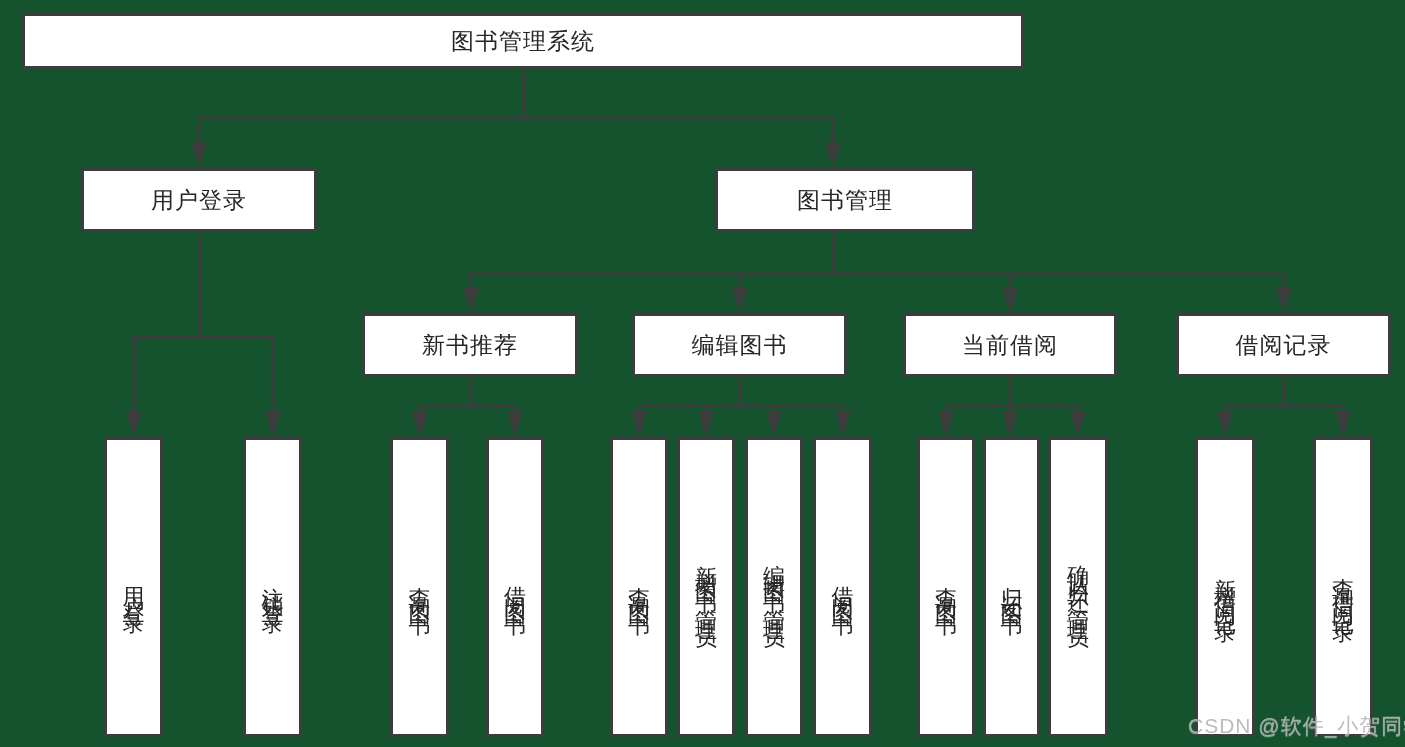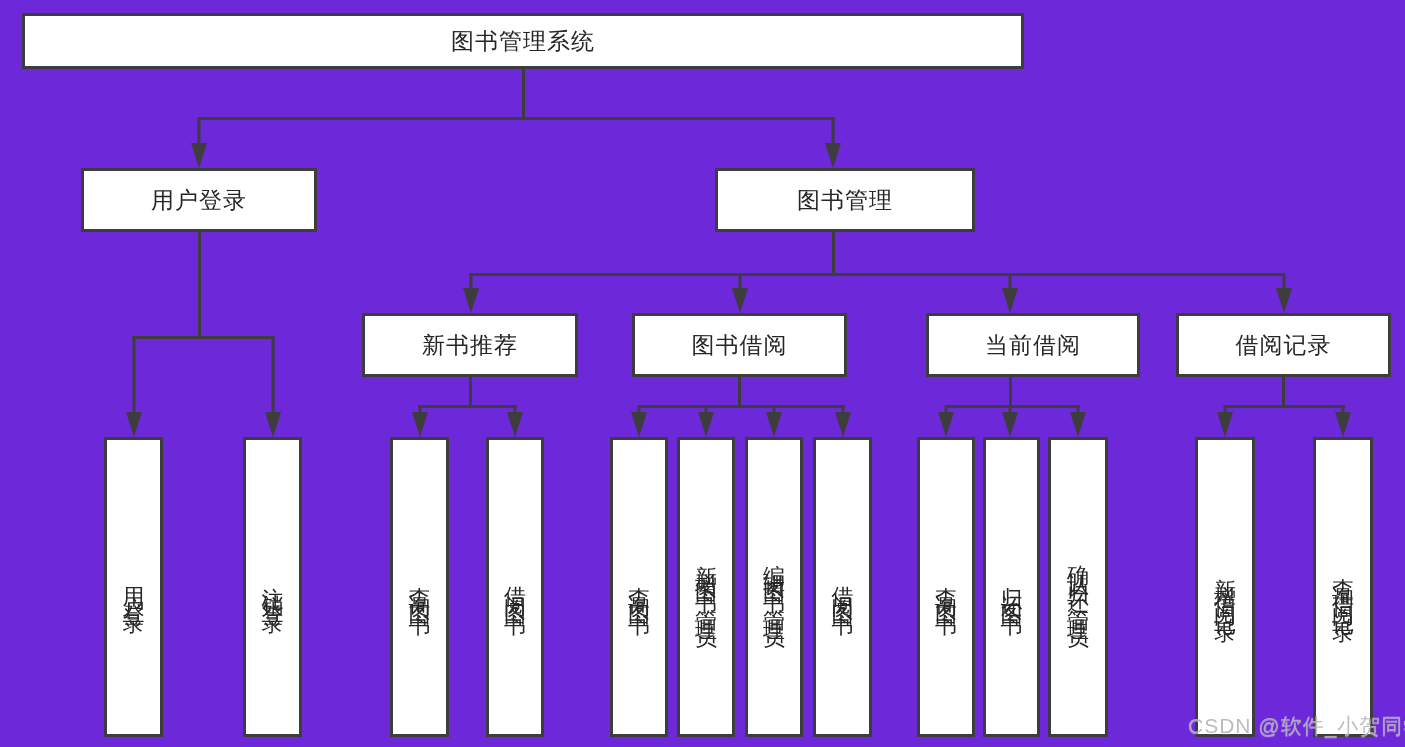--- a/index.html
+++ b/index.html
@@ -5,21 +5,21 @@
   :root{
     --line:#3d3d3d;
     --text:#262626;
     --wm:#b5b5b5;
   }
   html,body{margin:0;padding:0;background:#ffffff;}
   body{font-family:"Liberation Sans","DejaVu Sans",sans-serif;}
   .canvas{
     position:relative;
     width:1405px;height:747px;
-    background:#6d28d9;
+    background:#14532d;
     overflow:hidden;
   }
   .box{
     position:absolute;
     box-sizing:border-box;
     background:#ffffff;
     border:3px solid var(--line);
     display:flex;align-items:center;justify-content:center;
     color:var(--text);
   }
@@ -111,23 +111,23 @@
     </div>
   <div class="arrow" style="left:1275px;top:273px;height:40px;">
       <div class="stem"></div>
       <div class="head"></div>
     </div>
 
   <div class="box hnode" style="left:362px;top:313px;width:216px;height:64px;">
     <span>新书推荐</span>
   </div>
   <div class="box hnode" style="left:632px;top:313px;width:215px;height:64px;">
-    <span>图书借阅</span>
-  </div>
-  <div class="box hnode" style="left:903px;top:313px;width:214px;height:64px;margin-left:23px;">
+    <span>编辑图书</span>
+  </div>
+  <div class="box hnode" style="left:903px;top:313px;width:214px;height:64px;">
     <span>当前借阅</span>
   </div>
   <div class="box hnode" style="left:1176px;top:313px;width:215px;height:64px;">
     <span>借阅记录</span>
   </div>
 
   <div class="vline" style="left:469px;top:377px;height:28px;"></div>
   <div class="hline" style="left:418px;top:405px;width:99px;"></div>
   <div class="arrow" style="left:411px;top:405px;height:32px;">
       <div class="stem"></div>

